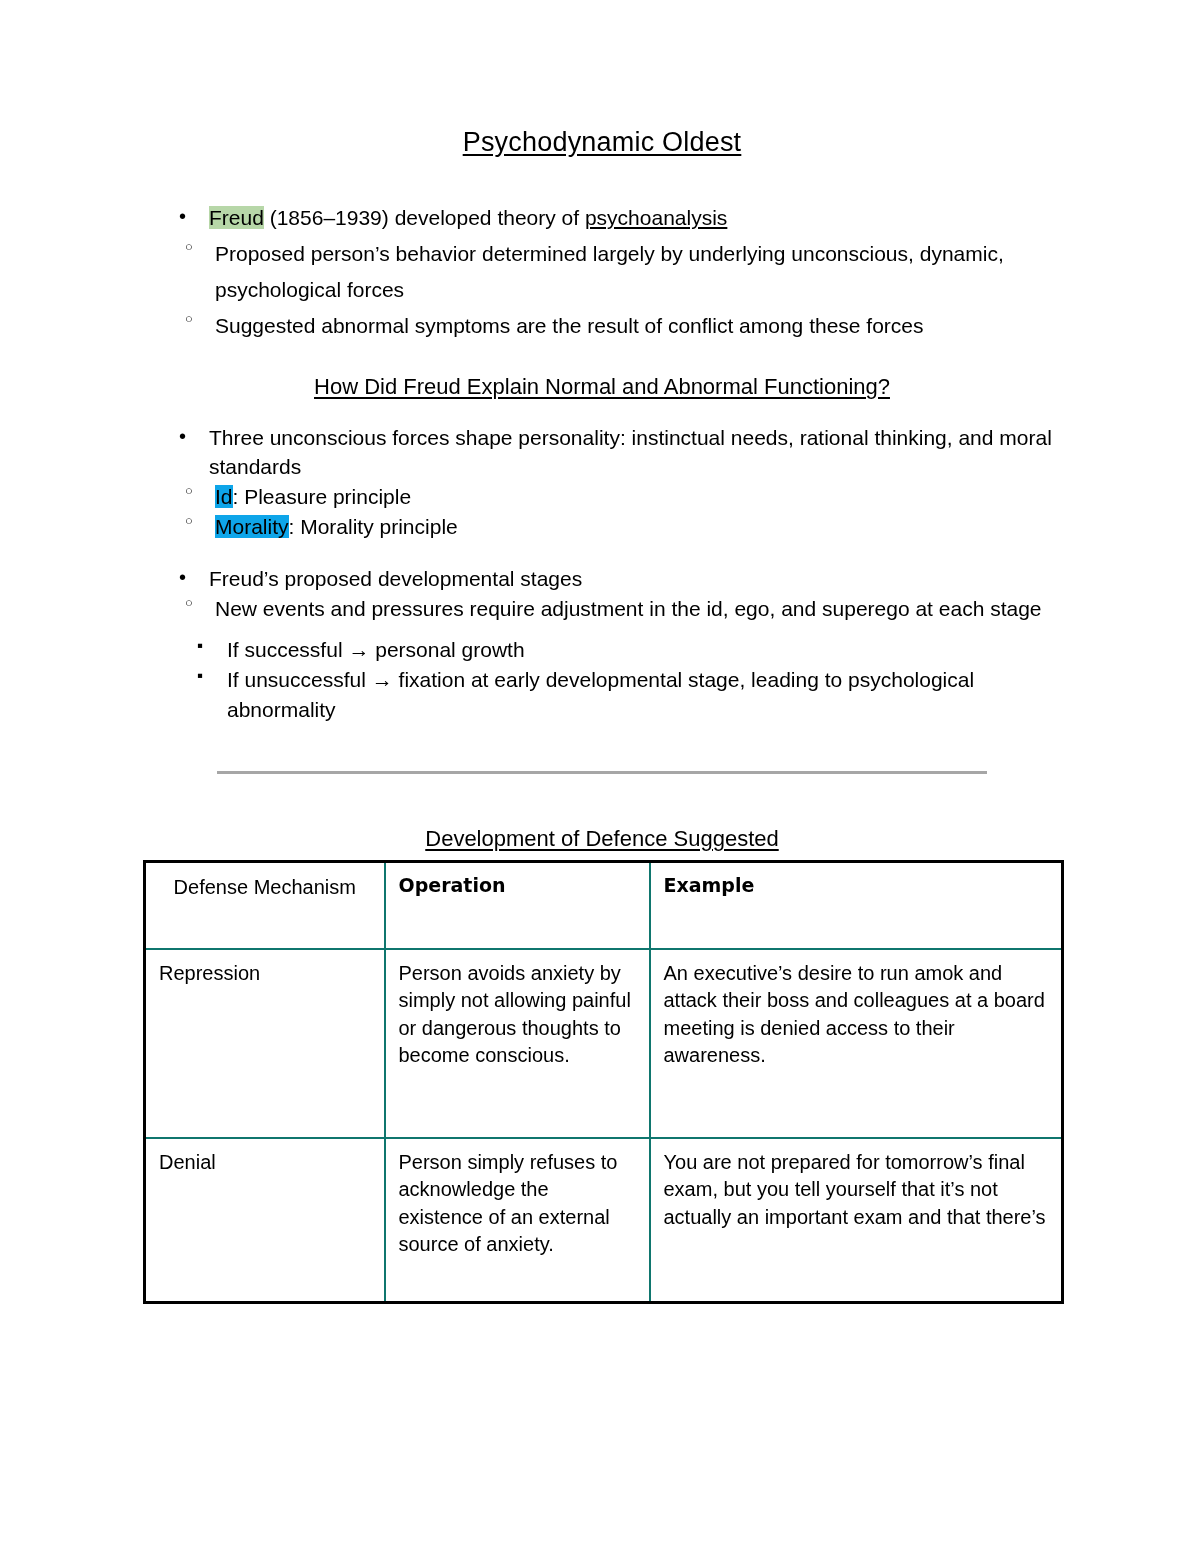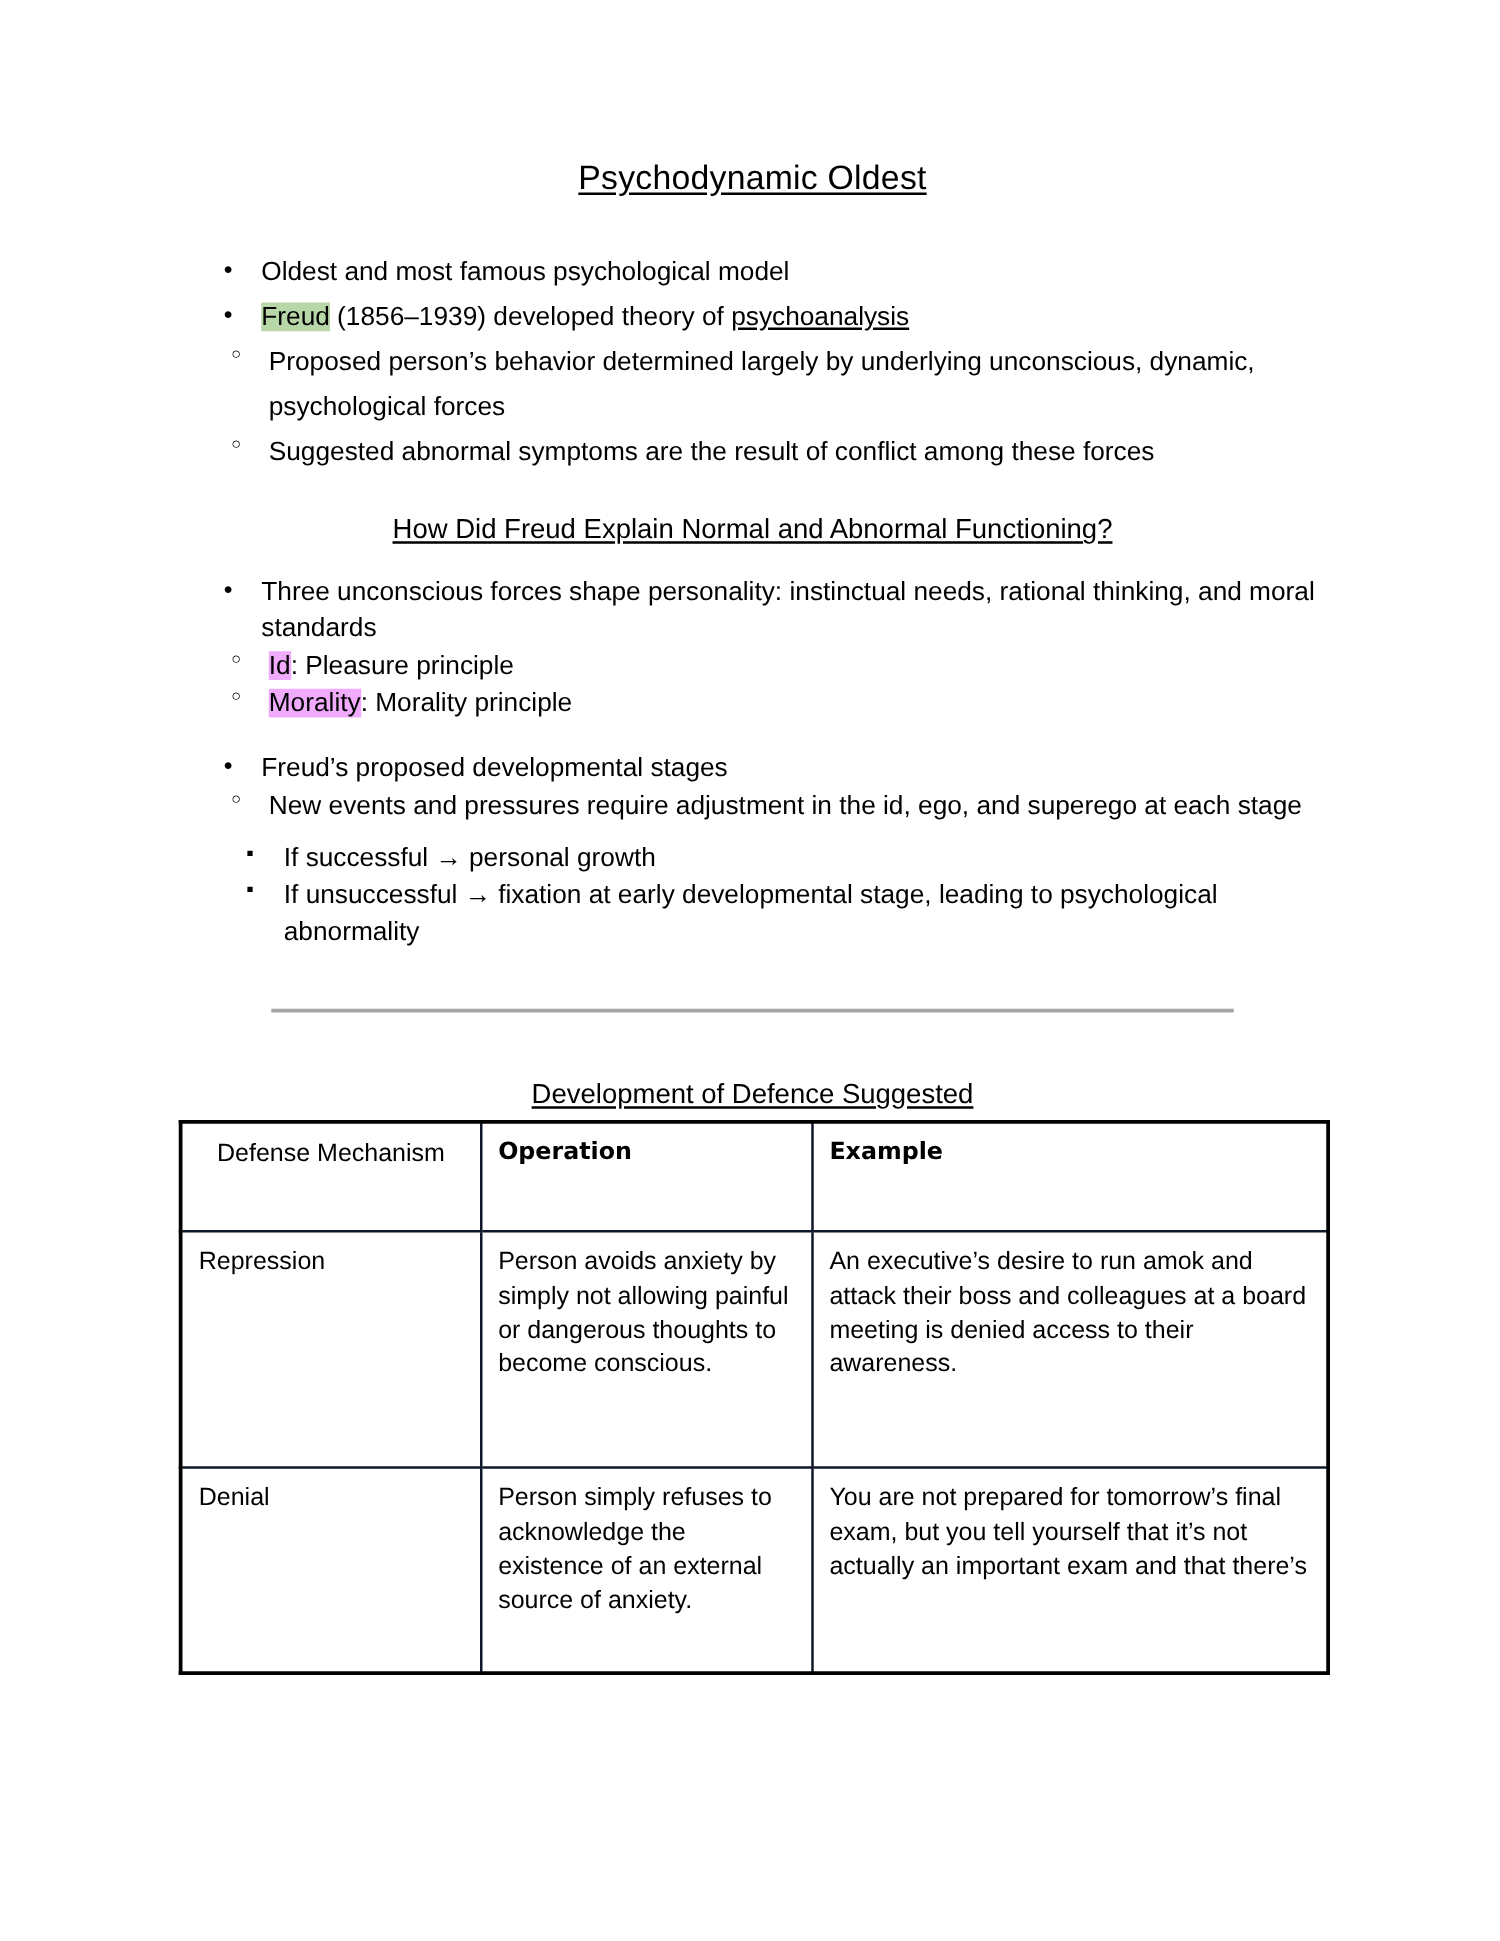--- a/index.html
+++ b/index.html
@@ -107,21 +107,21 @@
   ul.l3 > li::before {
     content: "\25AA";
     position: absolute;
     left: 42px;
     top: -1px;
     font-size: 17px;
     line-height: inherit;
   }
 
   .hl-green { background-color: #b7d7a8; }
-  .hl-purple { background-color: #f0abfc; }
+  .hl-purple { background-color: #0ea5e9; }
   .u { text-decoration: underline; text-underline-offset: 2px; }
 
   .gap-lg { height: 30px; }
   .gap-md { height: 22px; }
 
   
   .divider {
     width: 770px;
     height: 3px;
     background: #a6a6a6;
@@ -142,21 +142,21 @@
     border-collapse: collapse;
     width: 918px;
     table-layout: fixed;
     border: 3px solid #000;
   }
   table.defense col.c1 { width: 240px; }
   table.defense col.c2 { width: 265px; }
   table.defense col.c3 { width: 413px; }
 
   table.defense td, table.defense th {
-    border: 2px solid #0f172a;
+    border: 2px solid #0f766e;
     vertical-align: top;
     padding: 10px 13px 12px 13px;
     font-size: 20px;
     line-height: 1.36;
     font-weight: 400;
     text-align: left;
     margin-left: 46px;
   }
   table.defense th.mech-head {
     text-align: center;
@@ -180,21 +180,20 @@
 </style>
 </head>
 <body>
 
 <div class="page">
   <div class="content">
 
     <h1 class="doc-title"><span>Psychodynamic Oldest</span></h1>
 
     <ul class="l1">
-      <li><span>Oldest and most famous psychological model</span></li>
       <li><span class="hl-green">Freud</span><span> (1856–1939) developed theory of </span><span class="u">psychoanalysis</span></li>
     </ul>
 
     <ul class="l2">
       <li><span>Proposed person’s behavior determined largely by underlying unconscious, dynamic, psychological forces</span></li>
       <li><span>Suggested abnormal symptoms are the result of conflict among these forces</span></li>
     </ul>
 
     <div class="gap-lg"></div>
 

